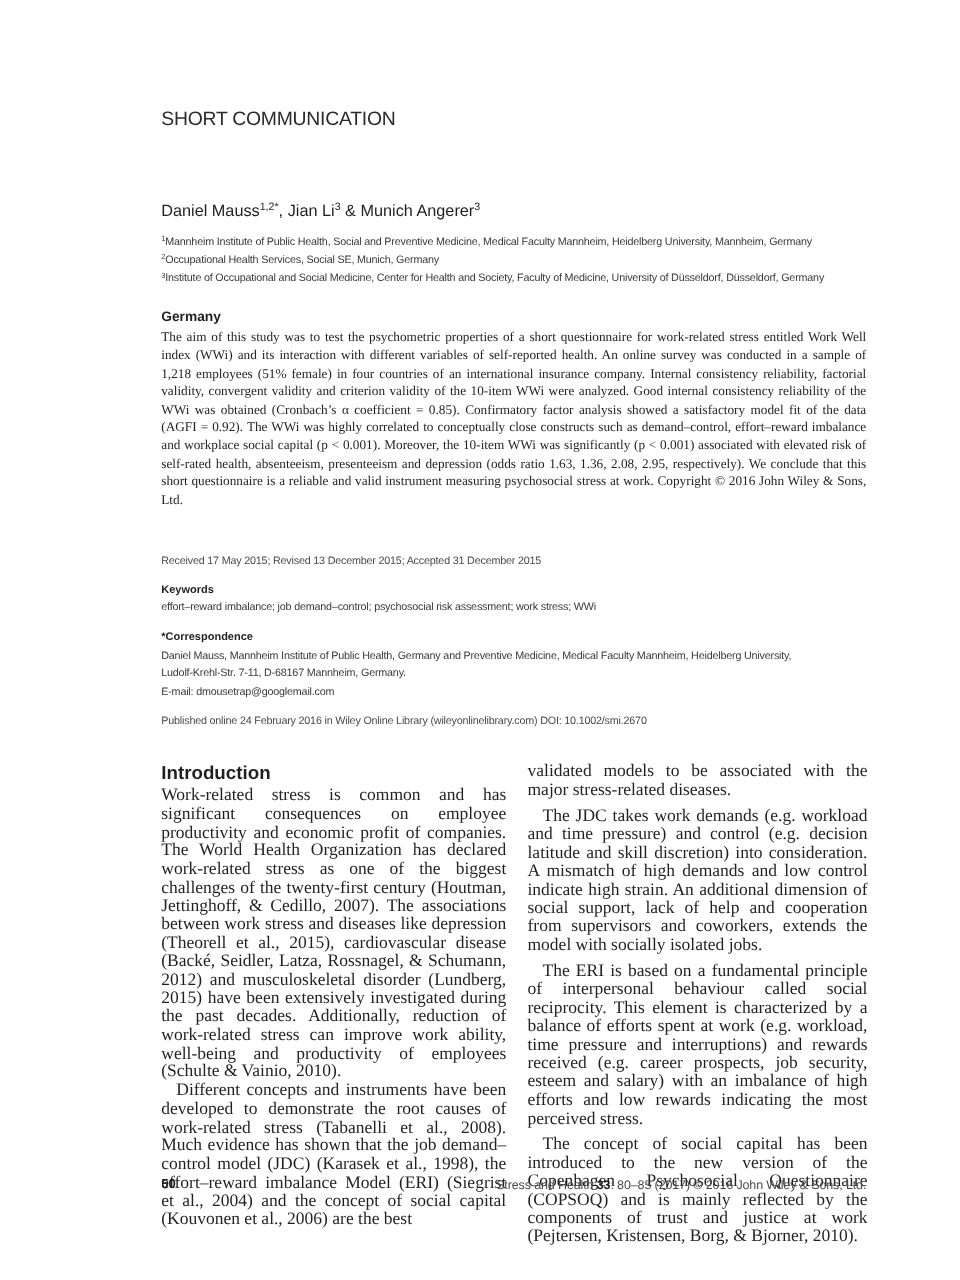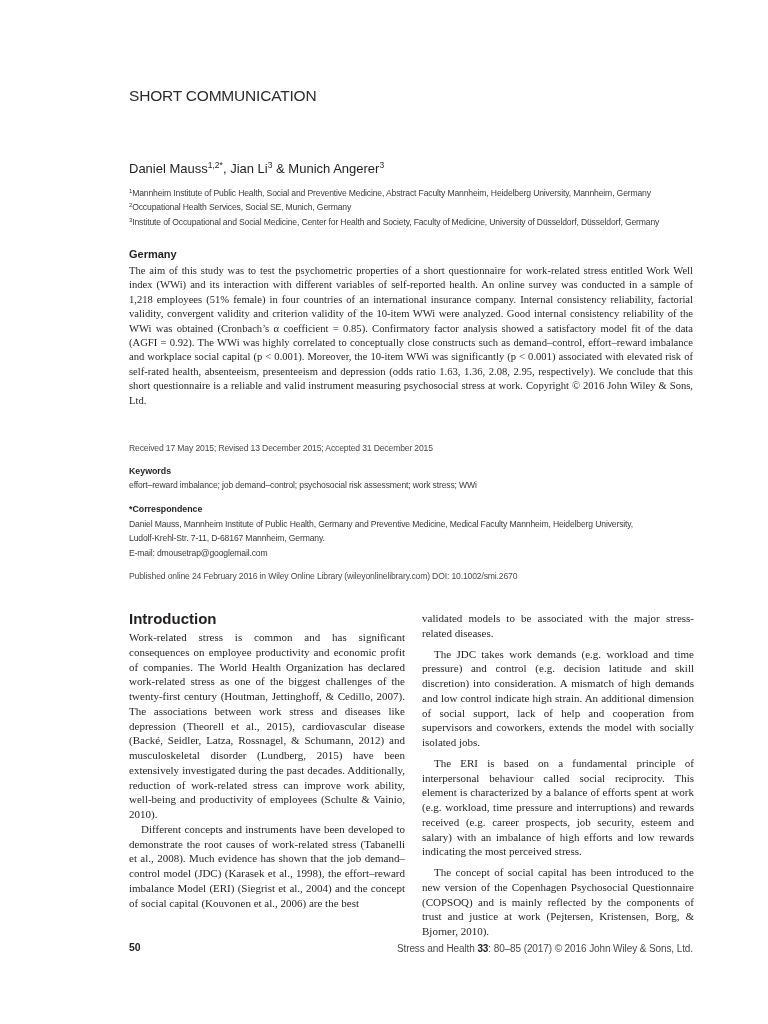--- a/index.html
+++ b/index.html
@@ -66,21 +66,21 @@
       position: absolute; left: 129px; top: 571px;
       font-size: 8.6px; color: #4a4a4a; letter-spacing: -0.15px;
     }
 
     .intro-heading {
       position: absolute; left: 129px; top: 610px;
       font-size: 15px; font-weight: bold; color: #231f20;
     }
 
     .col {
-      position: absolute; font-size: 11px; line-height: 14.75px; color: #231f20;
+      position: absolute; font-size: 14px; line-height: 14.75px; color: #231f20;
       text-align: justify;
     }
     .col-left { left: 129px; top: 630px; width: 276px; }
     .col-right { left: 422px; top: 611px; width: 272px; }
     .col p { text-indent: 12px; }
     .col p.noindent { text-indent: 0; }
     .col p + p { margin-top: 0; }
     .col-right p.spaced { margin-top: 6px; }
     .col-left p.spaced { margin-top: 0; }
 
@@ -100,21 +100,21 @@
 <div class="page">
 
   <div class="article-type sans">SHORT COMMUNICATION</div>
 
 
   <div class="authors sans">
     <span>Daniel Mauss</span><sup>1,2*</sup><span>, </span><span>Jian Li</span><sup>3</sup><span> &amp; </span><span>Munich Angerer</span><sup>3</sup>
   </div>
 
   <div class="affiliations sans">
-    <div><sup>1</sup><span>Mannheim Institute of Public Health, Social and Preventive Medicine, Abstract Faculty Mannheim, Heidelberg University, Mannheim, Germany</span></div>
+    <div><sup>1</sup><span>Mannheim Institute of Public Health, Social and Preventive Medicine, Medical Faculty Mannheim, Heidelberg University, Mannheim, Germany</span></div>
     <div><sup>2</sup><span>Occupational Health Services, Social SE, Munich, Germany</span></div>
     <div><sup>3</sup><span>Institute of Occupational and Social Medicine, Center for Health and Society, Faculty of Medicine, University of Düsseldorf, Düsseldorf, Germany</span></div>
   </div>
 
   <h2 class="abstract-heading sans">Germany</h2>
   <p class="abstract-text serif">The aim of this study was to test the psychometric properties of a short questionnaire for work-related stress entitled Work Well index (WWi) and its interaction with different variables of self-reported health. An online survey was conducted in a sample of 1,218 employees (51% female) in four countries of an international insurance company. Internal consistency reliability, factorial validity, convergent validity and criterion validity of the 10-item WWi were analyzed. Good internal consistency reliability of the WWi was obtained (Cronbach’s α coefficient = 0.85). Confirmatory factor analysis showed a satisfactory model fit of the data (AGFI = 0.92). The WWi was highly correlated to conceptually close constructs such as demand–control, effort–reward imbalance and workplace social capital (p &lt; 0.001). Moreover, the 10-item WWi was significantly (p &lt; 0.001) associated with elevated risk of self-rated health, absenteeism, presenteeism and depression (odds ratio 1.63, 1.36, 2.08, 2.95, respectively). We conclude that this short questionnaire is a reliable and valid instrument measuring psychosocial stress at work. Copyright © 2016 John Wiley &amp; Sons, Ltd.</p>
 
   <div class="received sans">Received 17 May 2015; Revised 13 December 2015; Accepted 31 December 2015</div>
 
   <div class="keywords-heading sans">Keywords</div>

